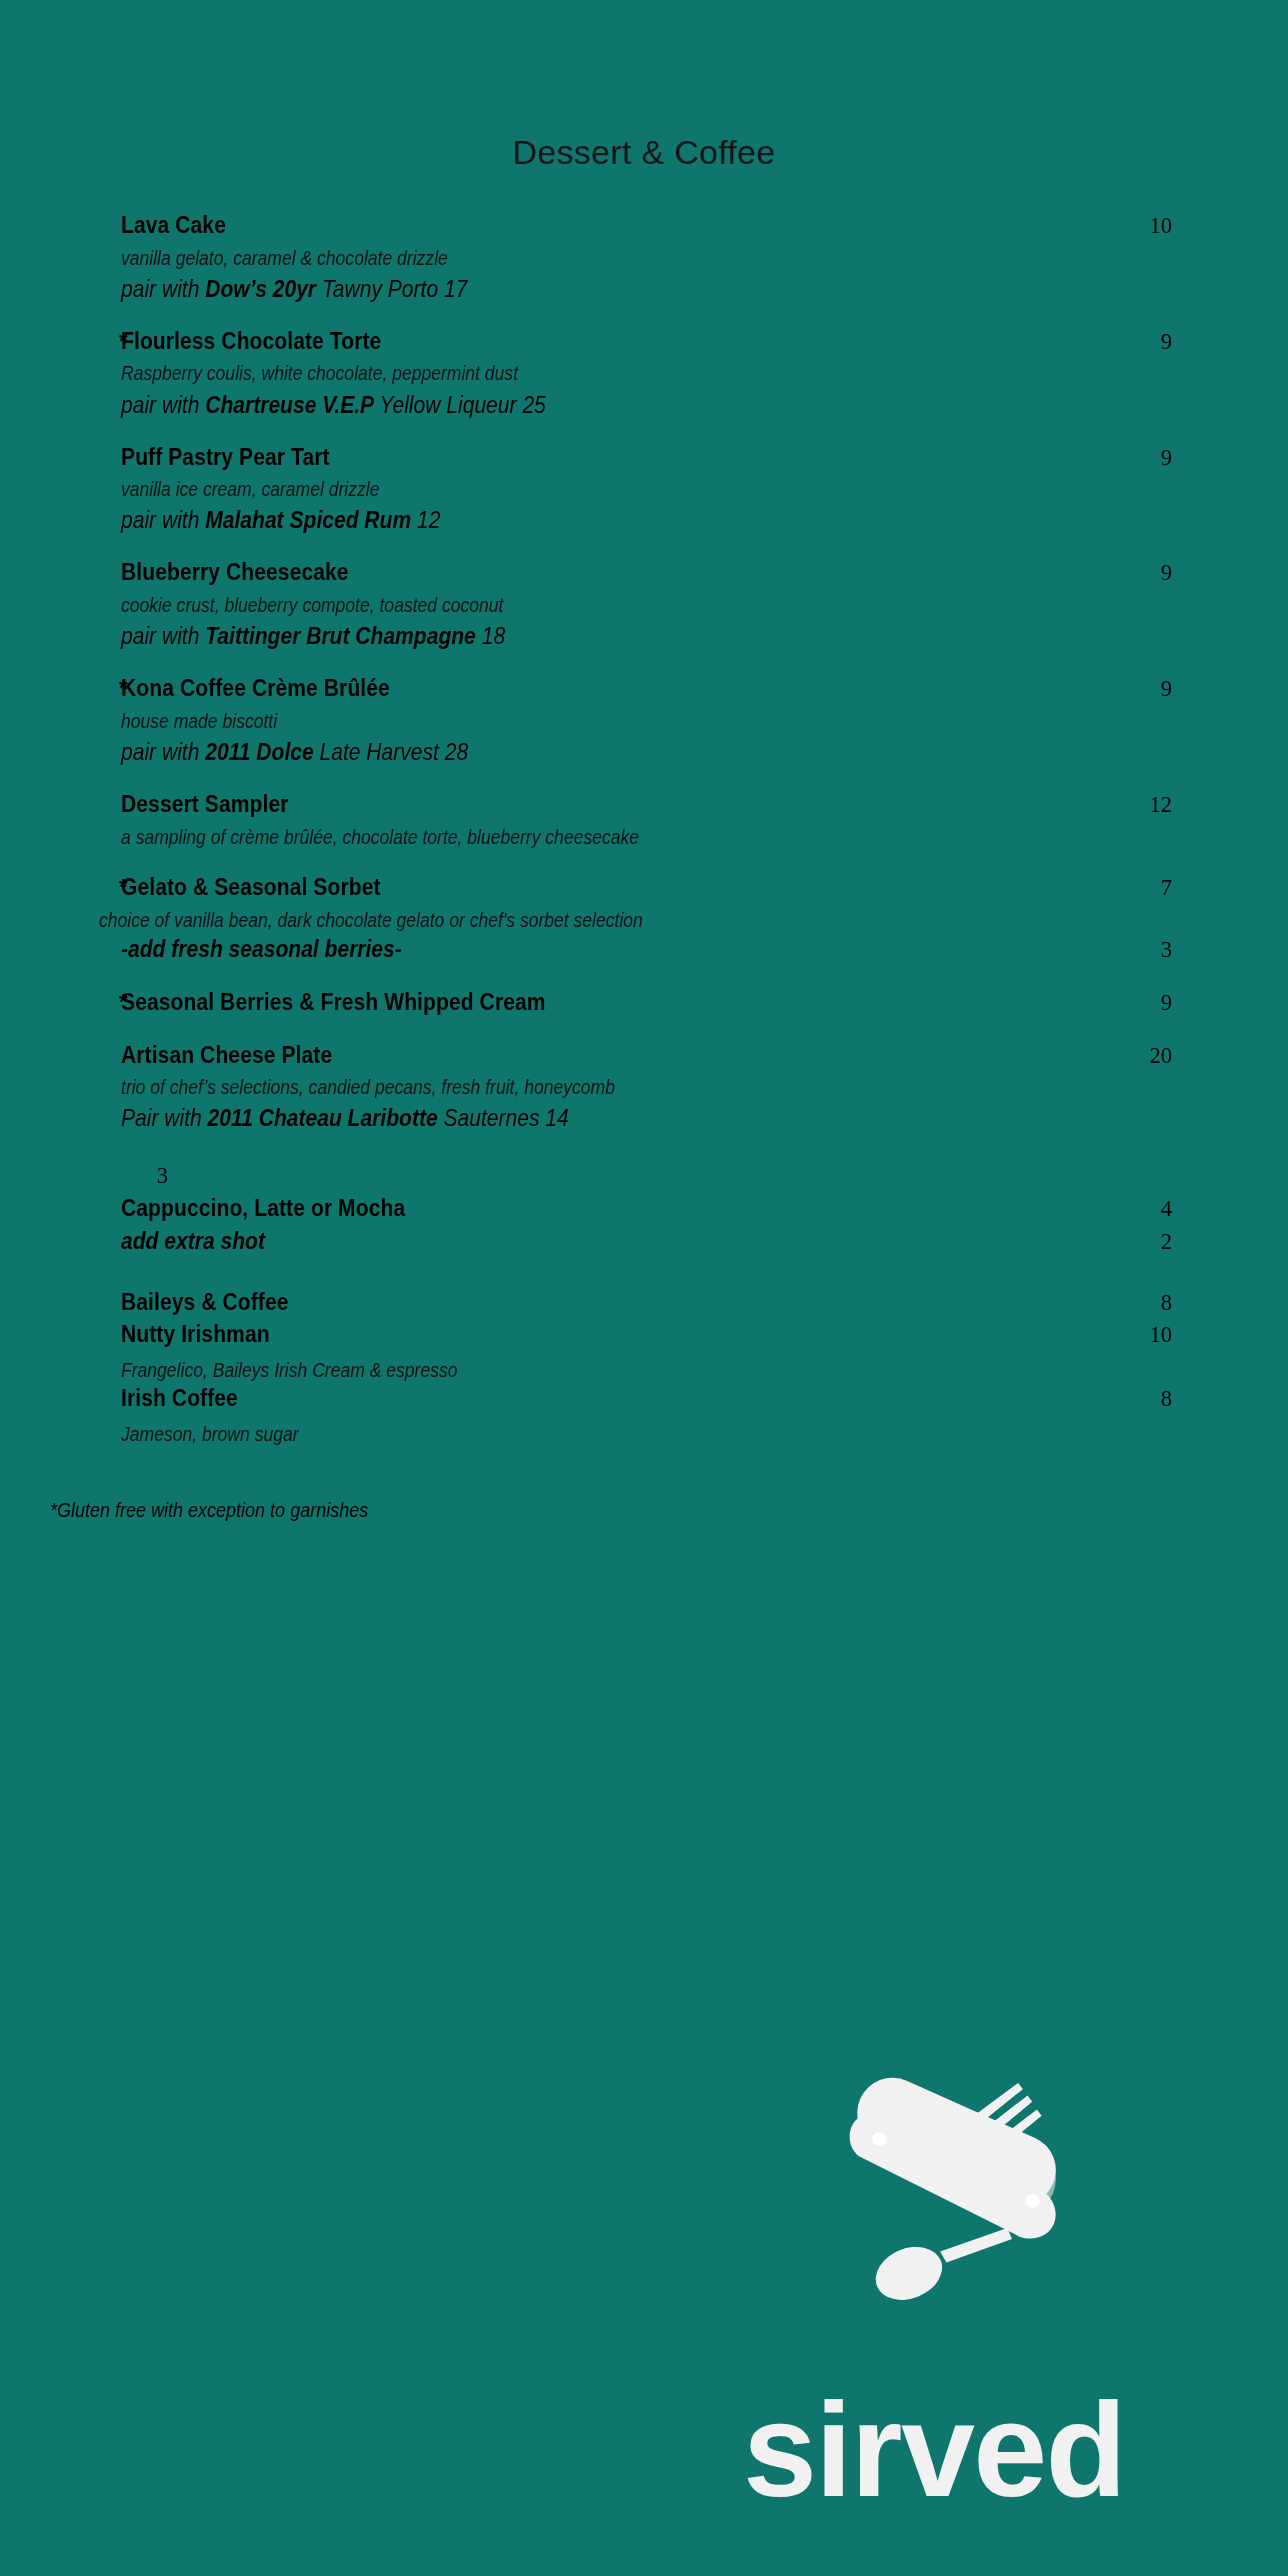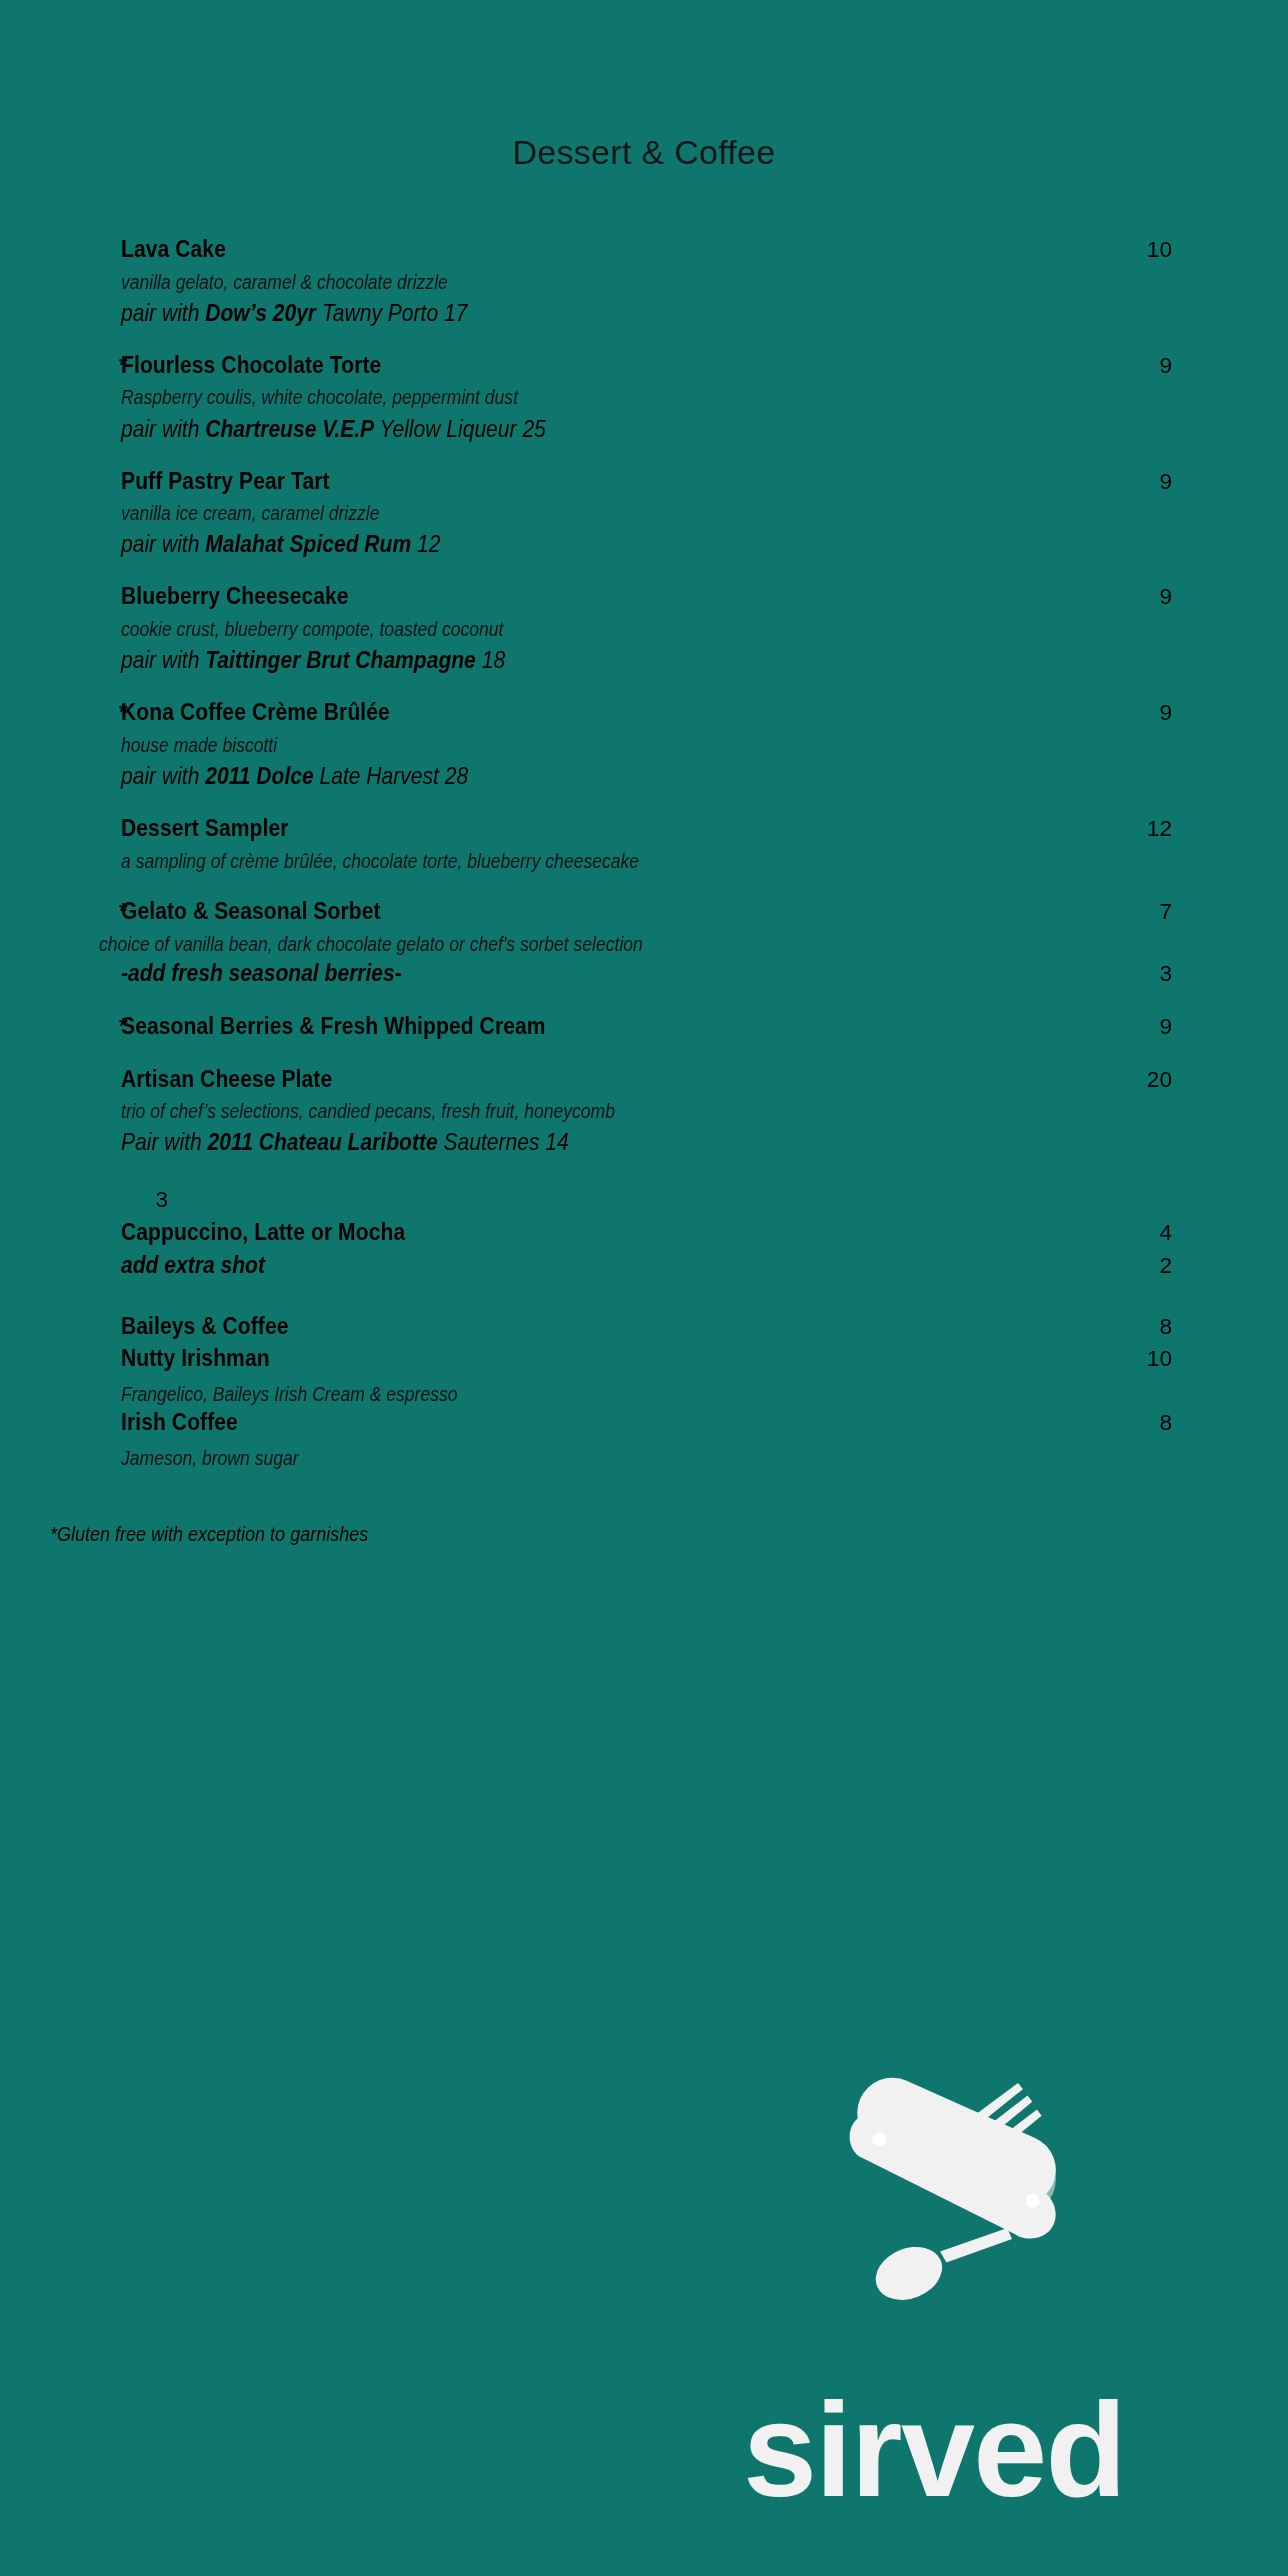--- a/index.html
+++ b/index.html
@@ -61,21 +61,21 @@
     letter-spacing: 0.3px;
     color: #151515;
     margin: 0;
     padding-top: 133px;
   }
 
   .menu-body {
     width: 1288px;
     padding: 0 0 0 0;
     box-sizing: border-box;
-    margin-top: 64px;
+    margin-top: 40px;
   }
 
   .group {
     margin: 0;
   }
   .group + .group { margin-top: 25px; }
 
   .row {
     position: relative;
     display: flex;
@@ -96,21 +96,21 @@
     line-height: 1.18;
     color: #000;
   }
 
   .row-main { flex: 1 1 auto; min-width: 0; }
 
   .price {
     flex: 0 0 auto;
     text-align: right;
     min-width: 47px;
-    font-family: Liberation Sans, sans-serif;
+    font-family: Liberation Serif, serif;
     font-size: 22.6px;
     font-weight: 400;
     color: #000;
     line-height: 1.18;
     white-space: nowrap;
   }
 
   
   .item-name {
     font-family: "Liberation Sans Narrow", "Liberation Sans", sans-serif;

